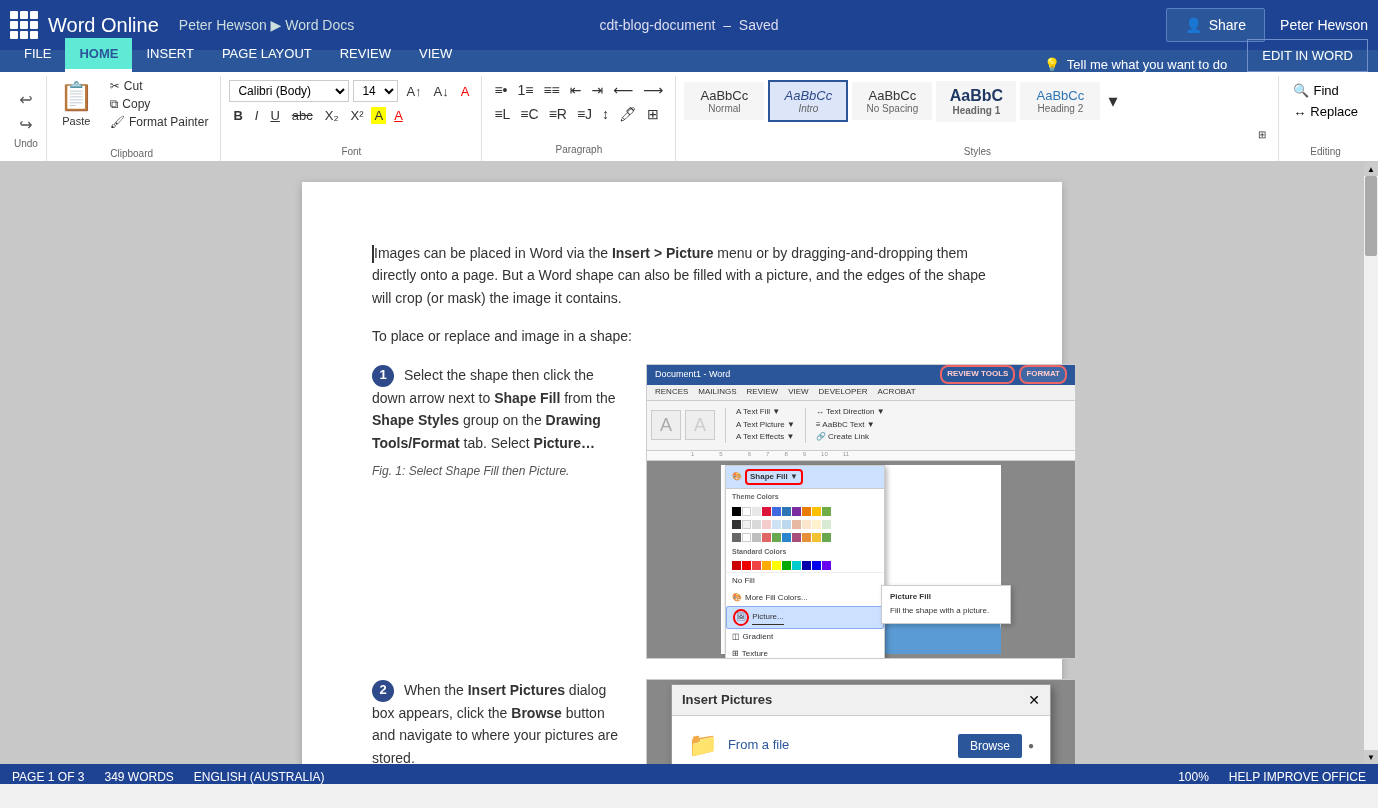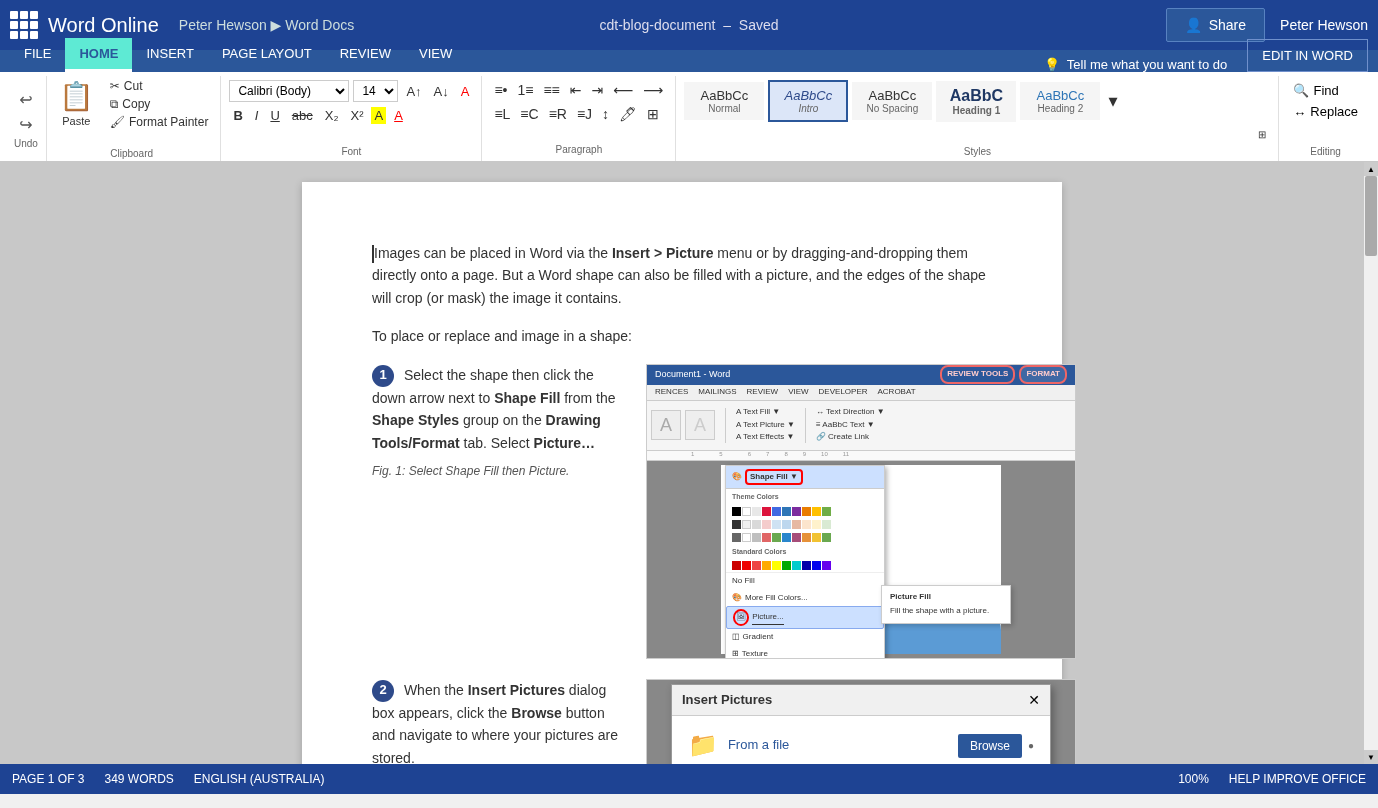--- a/index.html
+++ b/index.html
@@ -90,21 +90,21 @@
     #doc-page { background: white; width: 760px; min-height: 900px; padding: 60px 70px; box-shadow: 0 2px 8px rgba(0,0,0,0.2); position: relative; font-size: 14px; line-height: 1.6; color: #333; }
     
     
     #right-scrollbar { width: 14px; background: #f0f0f0; display: flex; flex-direction: column; }
     #scroll-up { height: 14px; background: #ccc; cursor: pointer; display: flex; align-items: center; justify-content: center; font-size: 8px; }
     #scroll-track { flex: 1; position: relative; }
     #scroll-thumb { position: absolute; top: 0; left: 1px; right: 1px; height: 80px; background: #aaa; border-radius: 2px; }
     #scroll-down { height: 14px; background: #ccc; cursor: pointer; display: flex; align-items: center; justify-content: center; font-size: 8px; }
 
     
-    #statusbar { background: #1e4393; color: white; height: 30px; display: flex; align-items: center; padding: 0 12px; font-size: 12px; gap: 20px; }
+    #statusbar { background: #1e4393; color: white; height: 20px; display: flex; align-items: flex-end; padding: 0 12px; font-size: 12px; gap: 20px; }
     #statusbar .right { margin-left: auto; display: flex; gap: 20px; }
 
     
     .doc-paragraph { margin-bottom: 16px; }
     .doc-paragraph p { line-height: 1.6; }
     .step-num { display: inline-flex; align-items: center; justify-content: center; width: 22px; height: 22px; background: #2e4a8a; color: white; border-radius: 50%; font-size: 13px; font-weight: bold; margin-right: 6px; vertical-align: middle; }
     .step-content { display: flex; gap: 24px; margin-bottom: 20px; }
     .step-text { flex: 0 0 250px; font-size: 14px; line-height: 1.6; }
     .step-text .italic { font-style: italic; color: #555; font-size: 13px; }
     .step-img { flex: 1; }

